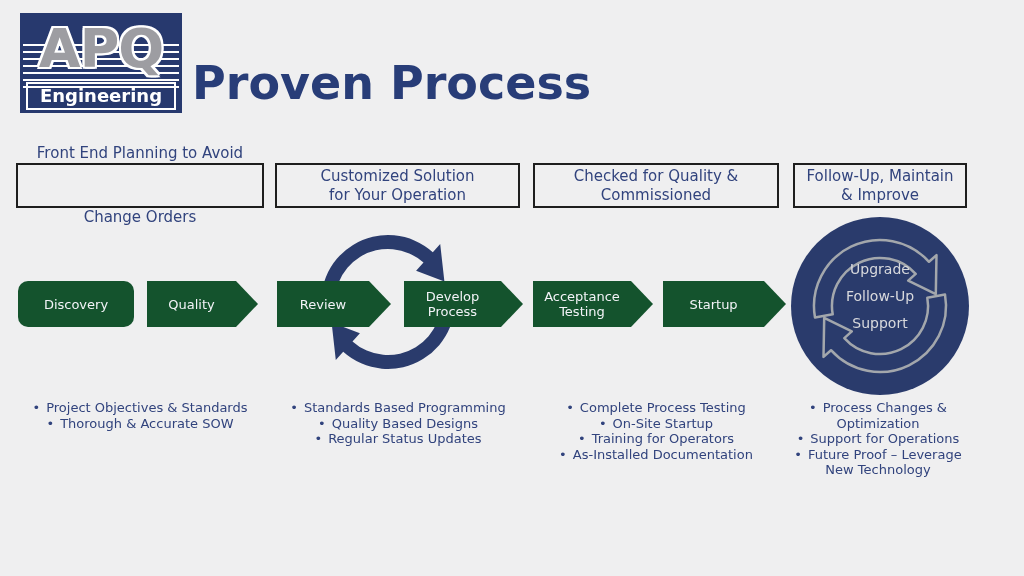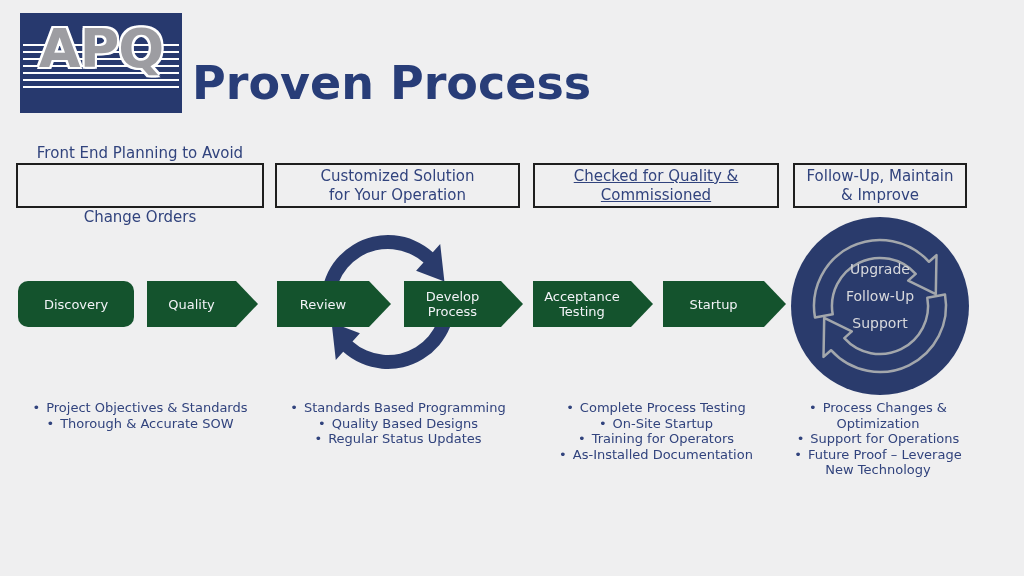--- a/index.html
+++ b/index.html
@@ -19,21 +19,21 @@
     color:#fff;font-weight:bold;font-size:18px;line-height:24px;text-align:center;letter-spacing:0;}
   
   .title{position:absolute;left:192px;top:56px;font-size:46px;font-weight:bold;color:#283d78;}
   
   .hbox{position:absolute;top:163px;height:41px;border:2px solid #1e1e1e;
     display:flex;flex-direction:column;align-items:center;justify-content:center;
     font-size:15px;line-height:19px;color:#31437d;text-align:center;background:#efeff0;}
   .hbox div{white-space:nowrap;}
   .hbox1{left:16px;width:244px;gap:45px;}
   .hbox2{left:275px;width:241px;}
-  .hbox3{left:533px;width:242px;text-decoration:underline;}
+  .hbox3{left:533px;width:242px;}
   .hbox4{left:793px;width:170px;}
   
   .step{position:absolute;top:281px;height:46px;background:#14532d;color:#f2f3f7;
     display:flex;flex-direction:column;align-items:center;justify-content:center;
     font-size:13px;line-height:15px;text-align:center;z-index:2;}
   .chev{clip-path:polygon(0 0,calc(100% - 22px) 0,100% 50%,calc(100% - 22px) 100%,0 100%);
     padding-right:22px;box-sizing:border-box;}
   .rounded{border-radius:10px;}
   .s-discovery{left:18px;width:116px;}
   .s-proposal{left:147px;width:111px;}
@@ -58,20 +58,21 @@
   .bdot{margin-right:6px;}
 </style>
 </head>
 <body>
 
 <div id="slide">
 
   <div class="logo">
     <div class="logo-stripes"></div>
     <div class="logo-apq">APQ</div>
+    <div class="logo-eng">Engineering</div>
   </div>
 
   <div class="title">Proven Process</div>
 
   <div class="hbox hbox1">
     <div>Front End Planning to Avoid</div>
     <div>Change Orders</div>
   </div>
   <div class="hbox hbox2">
     <div>Customized Solution</div>

